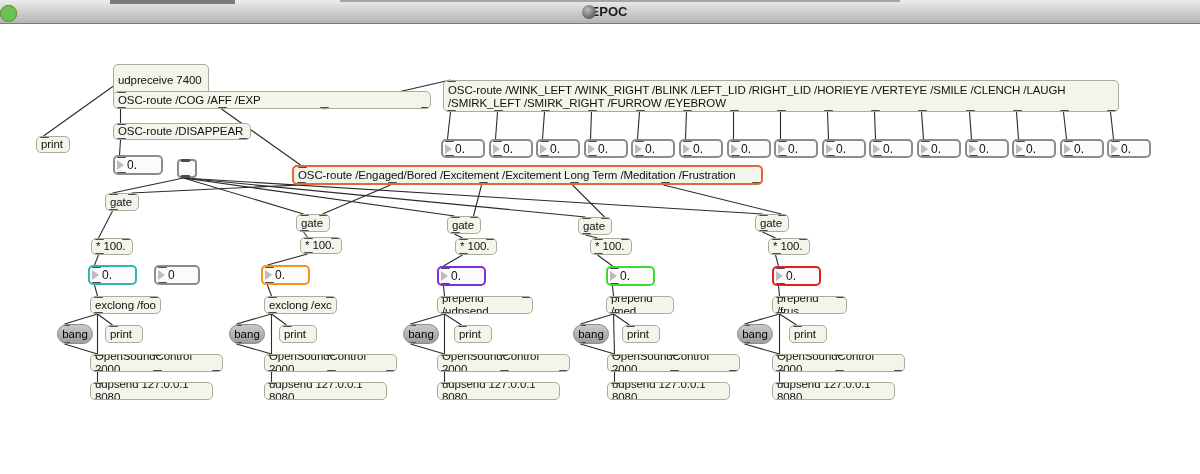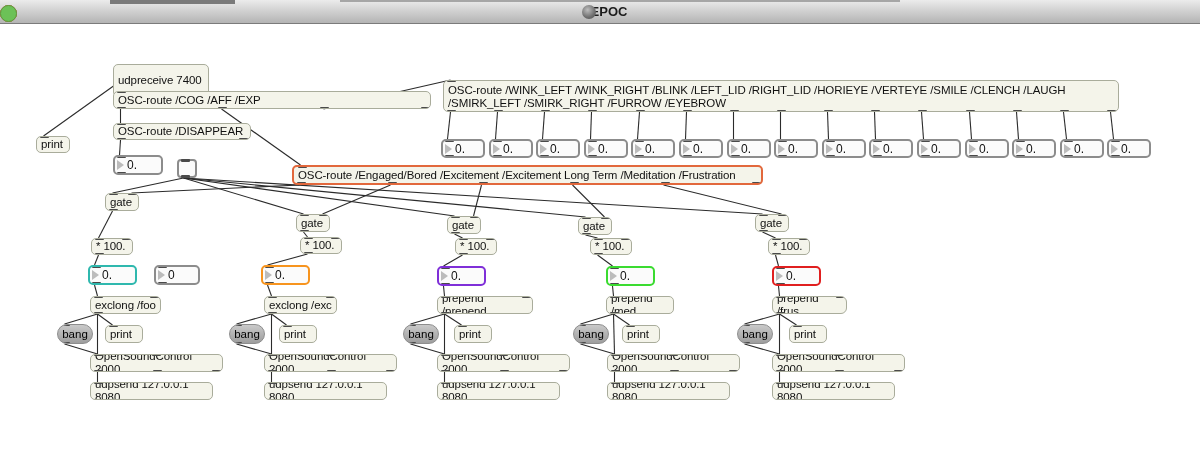--- a/index.html
+++ b/index.html
@@ -279,23 +279,23 @@
       <span class="port out" style="left: 2px;"></span>
     </div>
     <div class="node number" style="left: 772px; top: 266px; width: 49px; height: 20px; border-color: rgb(224, 31, 31); border-width: 2.5px;">
       <span class="tri"></span>
       <span class="lbl">0.</span>
       <span class="port in" style="left: 2px;"></span>
       <span class="port out" style="left: 2px;"></span>
     </div>
     <div class="node object" style="left: 90px; top: 296px; width: 71px; height: 18px;"><span class="lbl">exclong /foo</span><span class="port in" style="left: 3px;"></span><span class="port in" style="left: 59px;"></span><span class="port out" style="left: 3px;"></span></div>
     <div class="node object" style="left: 264px; top: 296px; width: 73px; height: 18px;"><span class="lbl">exclong /exc</span><span class="port in" style="left: 3px;"></span><span class="port in" style="left: 61px;"></span><span class="port out" style="left: 3px;"></span></div>
-    <div class="node object" style="left: 437px; top: 296px; width: 96px; height: 18px;"><span class="lbl">prepend /prepend</span><span class="port in" style="left: 3px;"></span><span class="port in" style="left: 84px;"></span><span class="port out" style="left: 3px;"></span></div>
+    <div class="node object" style="left: 437px; top: 296px; width: 96px; height: 18px;"><span class="lbl">prepend /udpsend</span><span class="port in" style="left: 3px;"></span><span class="port in" style="left: 84px;"></span><span class="port out" style="left: 3px;"></span></div>
     <div class="node object" style="left: 606px; top: 296px; width: 68px; height: 18px;"><span class="lbl">prepend /med</span><span class="port in" style="left: 3px;"></span><span class="port in" style="left: 66px;"></span><span class="port out" style="left: 3px;"></span></div>
-    <div class="node object" style="left: 772px; top: 296px; width: 75px; height: 18px; border-radius: 6px;"><span class="lbl">prepend /frus</span><span class="port in" style="left: 3px;"></span><span class="port in" style="left: 63px;"></span><span class="port out" style="left: 3px;"></span></div>
+    <div class="node object" style="left: 772px; top: 296px; width: 75px; height: 18px;"><span class="lbl">prepend /frus</span><span class="port in" style="left: 3px;"></span><span class="port in" style="left: 63px;"></span><span class="port out" style="left: 3px;"></span></div>
     <div class="node message" style="left: 57px; top: 324px; width: 36px; height: 20px;">
       <span class="lbl">bang</span>
       <span class="port in" style="left: 3px;"></span>
       <span class="port out" style="left: 3px;"></span>
     </div>
     <div class="node message" style="left: 229px; top: 324px; width: 36px; height: 20px;">
       <span class="lbl">bang</span>
       <span class="port in" style="left: 3px;"></span>
       <span class="port out" style="left: 3px;"></span>
     </div>

